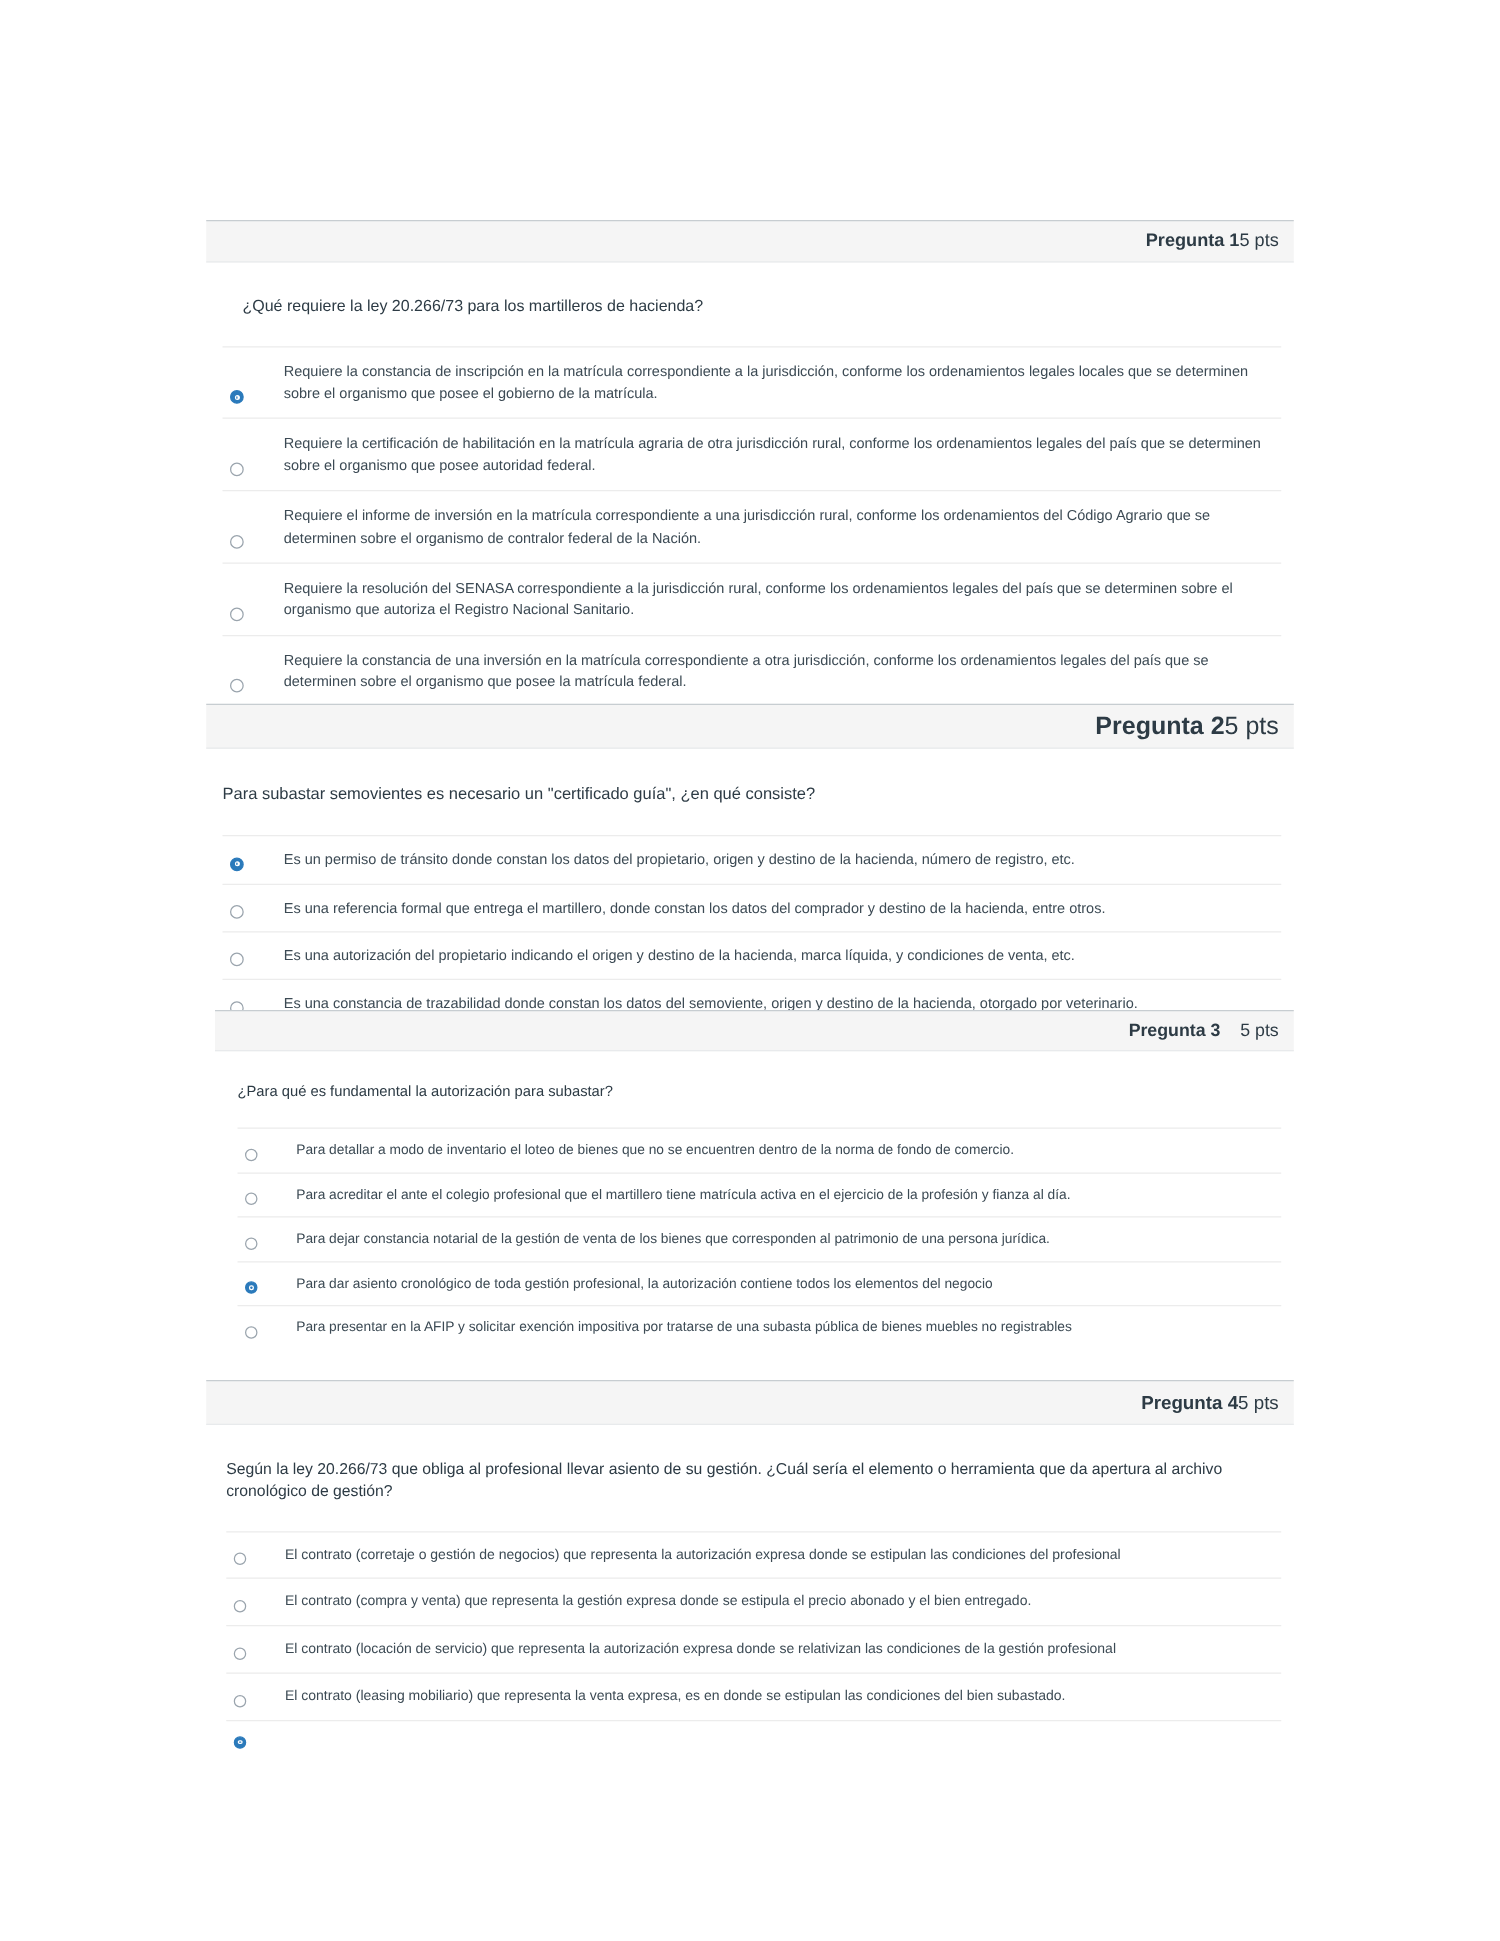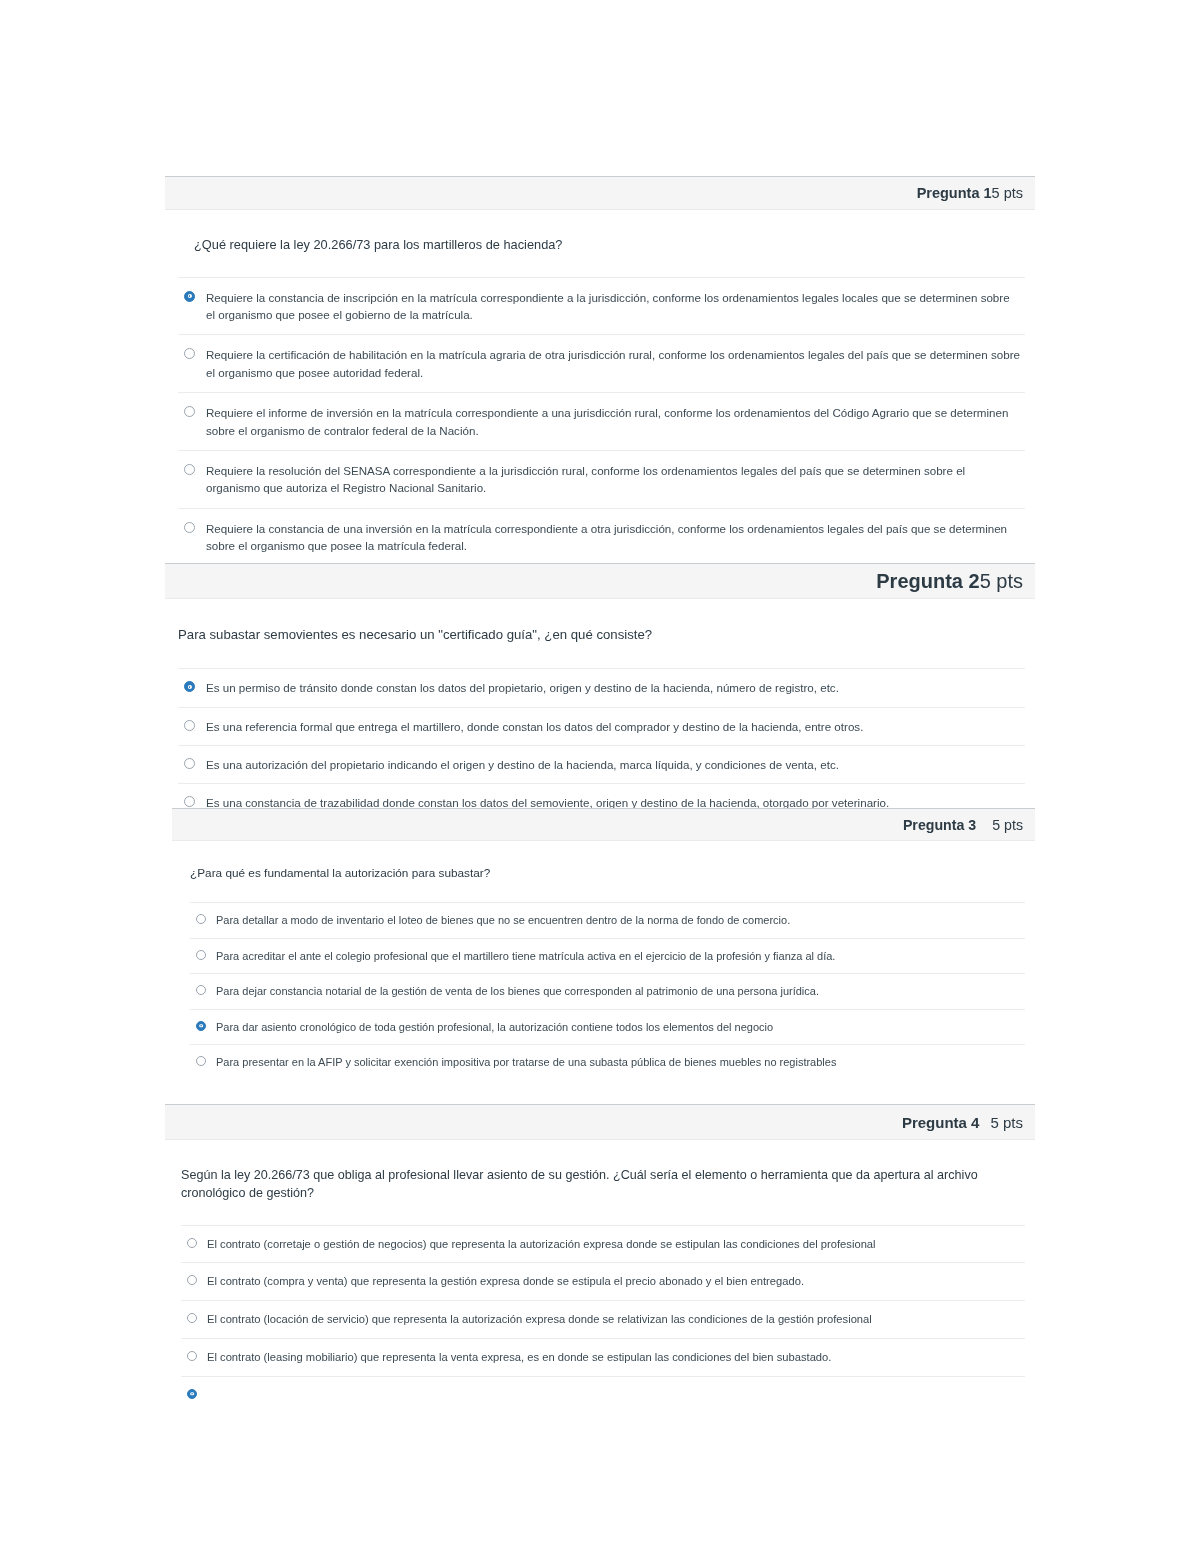--- a/index.html
+++ b/index.html
@@ -67,23 +67,24 @@
     color: #2d3b45;
     line-height: 1.45;
   }
   .options {
     margin: 0;
     padding: 0;
     list-style: none;
   }
   .option {
     display: flex;
-    align-items: flex-start;
+    align-items: flex-end;
     border-top: 1px solid #ececec;
     box-sizing: border-box;
+    gap: 21px;
   }
   .option:first-child { border-top: 1px solid #ececec; }
   .radio {
     flex: 0 0 auto;
     border-radius: 50%;
     box-sizing: border-box;
     border: 1px solid #9aa4ad;
     background: #ffffff;
     position: relative;
   }
@@ -141,21 +142,21 @@
   #q3 { left: 172px; top: 808px; width: 863px; }
   #q3 .q-header { height: 33px; padding: 0 12px 0 13px; font-size: 14.2px; gap: 16px; }
   #q3 .q-body { padding: 24px 10px 0 18px; }
   #q3 .q-text { font-size: 11.8px; margin-bottom: 20px; }
   #q3 .option { padding: 9px 4px 9px 2px; }
   #q3 .radio { width: 10px; height: 10px; margin: 2px 10px 0 4px; }
   #q3 .opt-text { font-size: 11px; }
 
   
   #q4 { left: 165px; top: 1104px; width: 870px; }
-  #q4 .q-header { height: 36px; padding: 0 12px 0 13px; font-size: 15px; gap: 11px; }
+  #q4 .q-header { height: 36px; padding: 0 12px 0 13px; font-size: 15px; }
   #q4 .q-body { padding: 26px 10px 0 16px; }
   #q4 .q-text { font-size: 12.6px; margin-bottom: 22px; }
   #q4 .option { padding: 10px 4px 10px 2px; }
   #q4 .radio { width: 10px; height: 10px; margin: 2px 10px 0 4px; }
   #q4 .opt-text { font-size: 11.2px; }
 </style>
 </head>
 <body>
 
 <div class="page">

